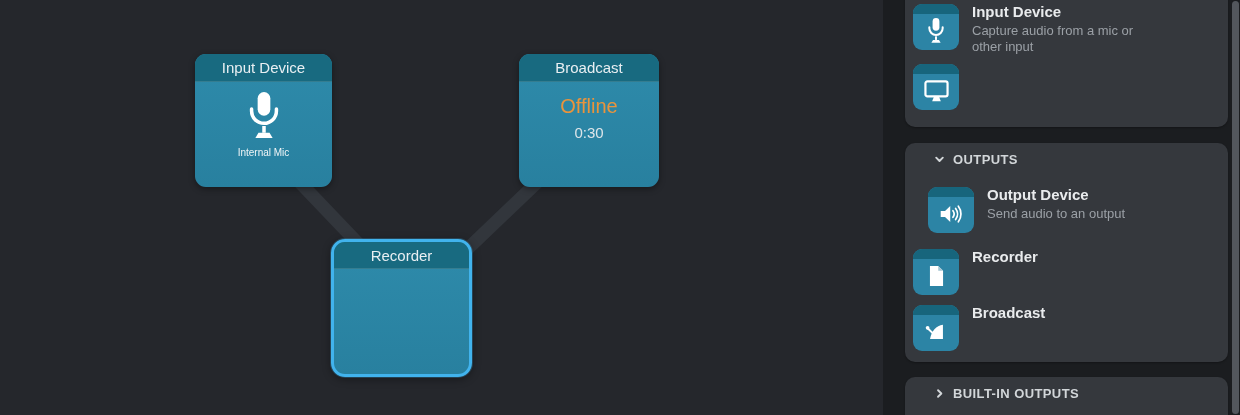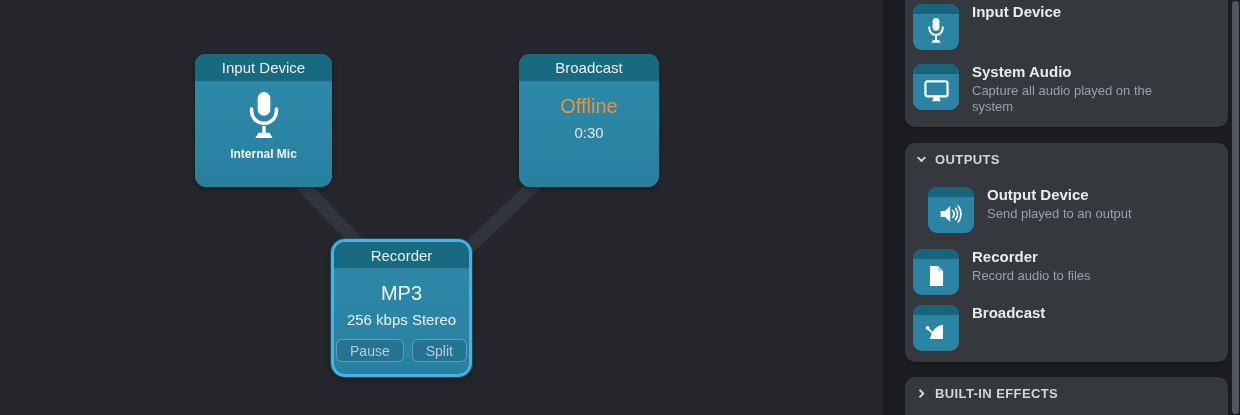--- a/index.html
+++ b/index.html
@@ -34,21 +34,21 @@
   #node-input    { left:195px; top:54px;  width:137px; height:133px; }
   #node-broadcast{ left:519px; top:54px;  width:140px; height:133px; }
   #node-recorder {
     left:331px; top:239px; width:141px; height:138px;
     border:3px solid #41b3ed; border-radius:14px;
     box-shadow:0 0 0 1px rgba(65,179,237,.25), 0 2px 8px rgba(0,0,0,.4);
   }
   #node-recorder .node-header { height:27px; }
 
   .mic-glyph { margin-top:8px; }
-  .node-device-label { font-size:12px; color:#f0f5f7; margin-top:3px;font-weight:bold; }
+  .node-device-label { font-size:10px; color:#f0f5f7; margin-top:3px; }
 
   .broadcast-status { margin-top:13px; font-size:20px; color:#ea943c; }
   .broadcast-timer  { margin-top:6px;  font-size:15px; color:#dde5e9; }
 
   .recorder-format   { margin-top:13px; font-size:20px; color:#f2f6f8; }
   .recorder-settings { margin-top:6px;  font-size:15px; color:#eaf1f4; }
   .recorder-buttons  { display:flex; gap:8px; margin-top:11px; }
   .node-btn {
     height:23px; padding:0 13px;
     display:flex; align-items:center;
@@ -68,21 +68,21 @@
   .panel {
     position:absolute; left:22px; width:323px;
     background:#35383d; border-radius:10px;
     box-shadow:0 1px 2px rgba(0,0,0,.3);
   }
   #panel-inputs  { top:-14px; height:141px; }
   #panel-outputs { top:143px; height:219px; }
   #panel-effects { top:377px; height:52px; }
 
   .section-header {
-    position:absolute; left:11px; top:9px;
+    position:absolute; left:29px; top:9px;
     display:flex; align-items:center; gap:8px;
     color:#d2d6d9; font-size:13px; font-weight:700; letter-spacing:.4px;
     cursor:default;
   }
 
   .sb-item { position:absolute; left:8px; width:305px; display:flex; gap:13px; cursor:default; }
   .sb-icon {
     flex:none; width:46px; height:46px; margin-top:2px;
     border-radius:9px; background:#2c84a5;
     position:relative;
@@ -122,60 +122,49 @@
   <div class="node" id="node-broadcast">
     <div class="node-header">Broadcast</div>
     <div class="node-body">
       <div class="broadcast-status">Offline</div>
       <div class="broadcast-timer">0:30</div>
     </div>
   </div>
 
   <div class="node" id="node-recorder">
     <div class="node-header">Recorder</div>
-    <div class="node-body">
-      <div class="recorder-format">MP3</div>
-      <div class="recorder-settings">256 kbps Stereo</div>
-      <div class="recorder-buttons">
-        <div class="node-btn">Pause</div>
-        <div class="node-btn">Split</div>
-      </div>
-    </div>
   </div>
 
 </div>
 
 <div class="sidebar">
 
   <div class="panel" id="panel-inputs">
 
     <div class="sb-item" style="top:16px;">
       <div class="sb-icon">
         <svg width="24" height="29" viewBox="0 0 32 40">
           <rect x="11.3" y="1.5" width="9.4" height="17.5" rx="4.7" fill="#fff"></rect>
           <path d="M6.8 14 v1.5 a9.2 9.2 0 0 0 18.4 0 V14" fill="none" stroke="#fff" stroke-width="2.8" stroke-linecap="round"></path>
           <line x1="16" y1="26.7" x2="16" y2="31.6" stroke="#fff" stroke-width="2.8"></line>
           <path d="M9.6 35.6 l2.3 -4 h8.2 l2.3 4 z" fill="#fff"></path>
         </svg>
       </div>
       <div class="sb-text">
         <div class="sb-title">Input Device</div>
+        <div class="sb-desc">Capture audio from a mic or other input</div>
       </div>
     </div>
 
     <div class="sb-item" style="top:76px;">
       <div class="sb-icon">
         <svg width="27" height="25" viewBox="0 0 28 26">
           <rect x="2.5" y="2.5" width="23" height="15.5" rx="2" fill="none" stroke="#fff" stroke-width="2.3"></rect>
           <path d="M9.5 23.2 h9 l-1.7 -4.4 h-5.6 z" fill="#fff"></path>
         </svg>
-      </div>
-      <div class="sb-text">
-        <div class="sb-title">System Audio</div>
-        <div class="sb-desc">Capture all audio played on the system</div>
       </div>
     </div>
 
   </div>
 
   <div class="panel" id="panel-outputs">
 
     <div class="section-header">
       <svg width="11" height="11" viewBox="0 0 12 12">
         <path d="M2.4 4 L6 7.6 L9.6 4" stroke="#d2d6d9" stroke-width="2.1" fill="none" stroke-linecap="round" stroke-linejoin="round"></path>
@@ -187,34 +176,33 @@
       <div class="sb-icon">
         <svg width="27" height="24" viewBox="0 0 30 26">
           <path d="M3 9.6 h4.8 L13.6 4.2 v17.6 L7.8 16.4 H3 z" fill="#fff"></path>
           <path d="M16.6 9.4 a6 6 0 0 1 0 7.2" stroke="#fff" stroke-width="1.9" fill="none" stroke-linecap="round"></path>
           <path d="M19.6 6.9 a10 10 0 0 1 0 12.2" stroke="#fff" stroke-width="1.9" fill="none" stroke-linecap="round"></path>
           <path d="M22.6 4.4 a14.2 14.2 0 0 1 0 17.2" stroke="#fff" stroke-width="1.9" fill="none" stroke-linecap="round"></path>
         </svg>
       </div>
       <div class="sb-text">
         <div class="sb-title">Output Device</div>
-        <div class="sb-desc">Send played to an output</div>
+        <div class="sb-desc">Send audio to an output</div>
       </div>
     </div>
 
     <div class="sb-item" style="top:104px;">
       <div class="sb-icon">
         <svg width="21" height="26" viewBox="0 0 24 28">
           <path d="M4.5 2.5 h9.5 l5.5 5.5 v17.5 h-15 z" fill="#fff"></path>
           <path d="M14 2.5 l5.5 5.5 h-5.5 z" fill="#a3c5d2"></path>
         </svg>
       </div>
       <div class="sb-text">
         <div class="sb-title">Recorder</div>
-        <div class="sb-desc">Record audio to files</div>
       </div>
     </div>
 
     <div class="sb-item" style="top:160px;">
       <div class="sb-icon">
         <svg width="24" height="23" viewBox="0 0 26 24">
           <path d="M20.5 3.5 C 13.2 4.6, 8 10.2, 6.5 19 L 20.5 19 Z" fill="#fff"></path>
           <line x1="4.2" y1="7.6" x2="10" y2="13.2" stroke="#fff" stroke-width="2.2"></line>
           <circle cx="3.9" cy="6.9" r="2" fill="#fff"></circle>
         </svg>
@@ -224,19 +212,19 @@
       </div>
     </div>
 
   </div>
 
   <div class="panel" id="panel-effects">
     <div class="section-header">
       <svg width="11" height="11" viewBox="0 0 12 12">
         <path d="M4.4 2.4 L8 6 L4.4 9.6" stroke="#d2d6d9" stroke-width="2.1" fill="none" stroke-linecap="round" stroke-linejoin="round"></path>
       </svg>
-      <span>BUILT-IN EFFECTS</span>
+      <span>BUILT-IN OUTPUTS</span>
     </div>
   </div>
 
   <div class="scrollbar-thumb"></div>
 
 </div>
 
 </body></html>

